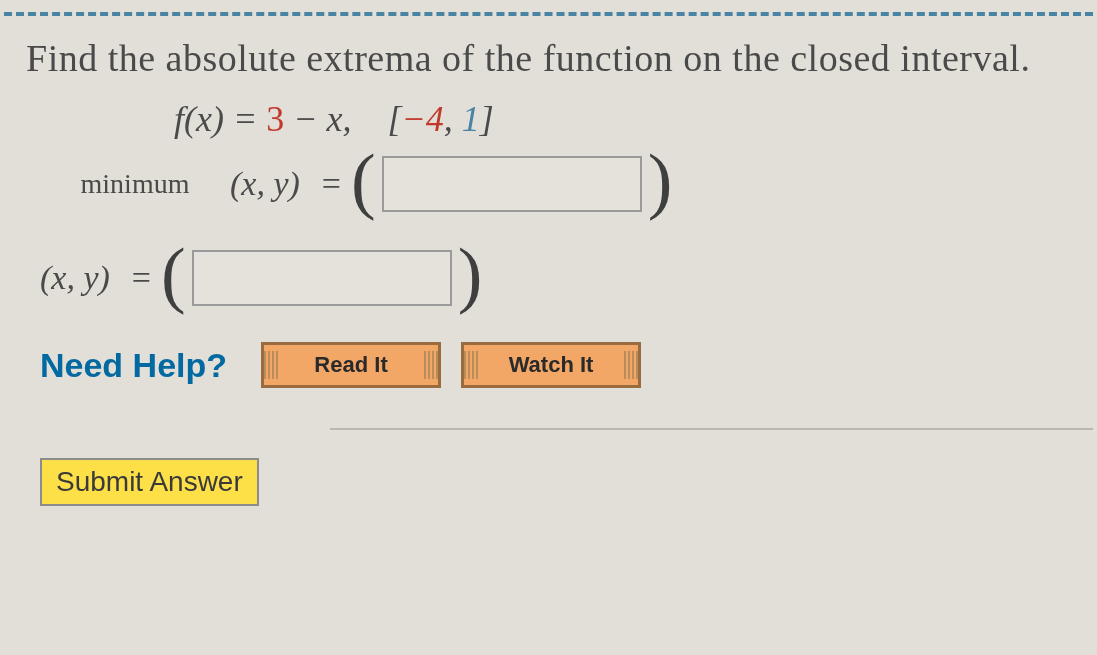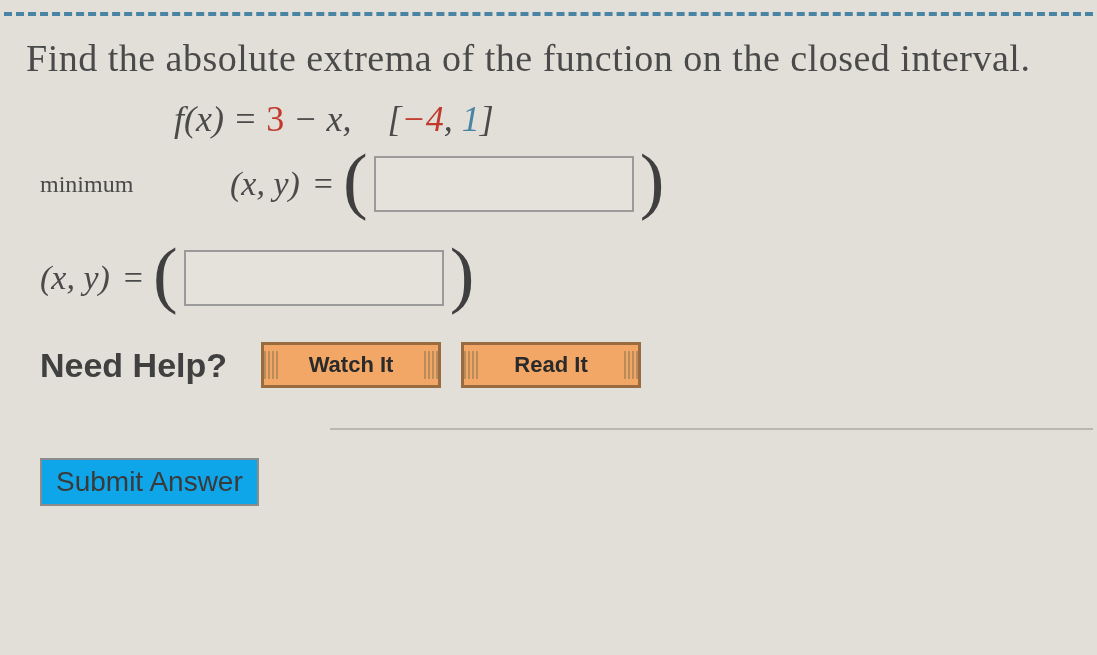--- a/index.html
+++ b/index.html
@@ -43,25 +43,26 @@
   .row {
     display: flex;
     align-items: center;
     margin: 14px 0 34px 16px;
     font-size: 34px;
     color: #4a4a4a;
   }
   .row .label {
     width: 190px;
     font-style: normal;
-    font-size: 24px;
+    font-size: 28px;
+    text-align: center;
   }
   .row .xy {
     font-style: italic;
-    margin-right: 4px;
+    margin-right: 12px;
     text-align: center;
   }
   .eq { margin: 0 10px; font-style: normal; }
   .paren {
     font-size: 74px;
     line-height: 60px;
     font-weight: 200;
     color: #3f3f3f;
     position: relative;
     top: -4px;
@@ -80,21 +81,21 @@
   .help-row {
     display: flex;
     align-items: center;
     margin: 18px 0 0 16px;
     gap: 20px;
   }
   .need-help {
     font-family: Arial, Helvetica, sans-serif;
     font-size: 34px;
     font-weight: bold;
-    color: #404040;
+    color: #0369a1;
     margin-right: 14px;
   }
   .help-btn {
     font-family: Arial, Helvetica, sans-serif;
     font-size: 22px;
     font-weight: bold;
     color: #2a2a2a;
     background: #f2a767;
     border: 3px solid #9a6b3f;
     padding: 6px 0;
@@ -132,21 +133,21 @@
     right: -20px;
   }
   .notch-line {
     border-top: 2px solid #b9b7b0;
     margin-left: 290px;
   }
   .submit-btn {
     font-family: Arial, Helvetica, sans-serif;
     font-size: 28px;
     color: #3a3a3a;
-    background: #0ea5e9;
+    background: #fde047;
     border: 2px solid #8c8c8c;
     padding: 6px 14px;
     cursor: pointer;
     margin-top: 8px;
   }
 </style>
 </head>
 <body>
 
 <div class="outer">
@@ -176,26 +177,26 @@
       <span class="eq">=</span>
       <span class="paren">(</span>
       <input class="answer-box" type="text" value="" style="">
       <span class="paren">)</span>
     </div>
 
     <div class="help-row">
       <span class="need-help">Need Help?</span>
       <div class="help-btn">
         <span class="grip left"></span>
-        <span class="inner">Watch It</span>
+        <span class="inner">Read It</span>
         <span class="grip right"></span>
       </div>
       <div class="help-btn">
         <span class="grip left"></span>
-        <span class="inner">Read It</span>
+        <span class="inner">Watch It</span>
         <span class="grip right"></span>
       </div>
     </div>
 
     <div class="bottom-area">
       <div class="notch-border">
         <div class="notch-line"></div>
       </div>
       <button class="submit-btn">Submit Answer</button>
     </div>

